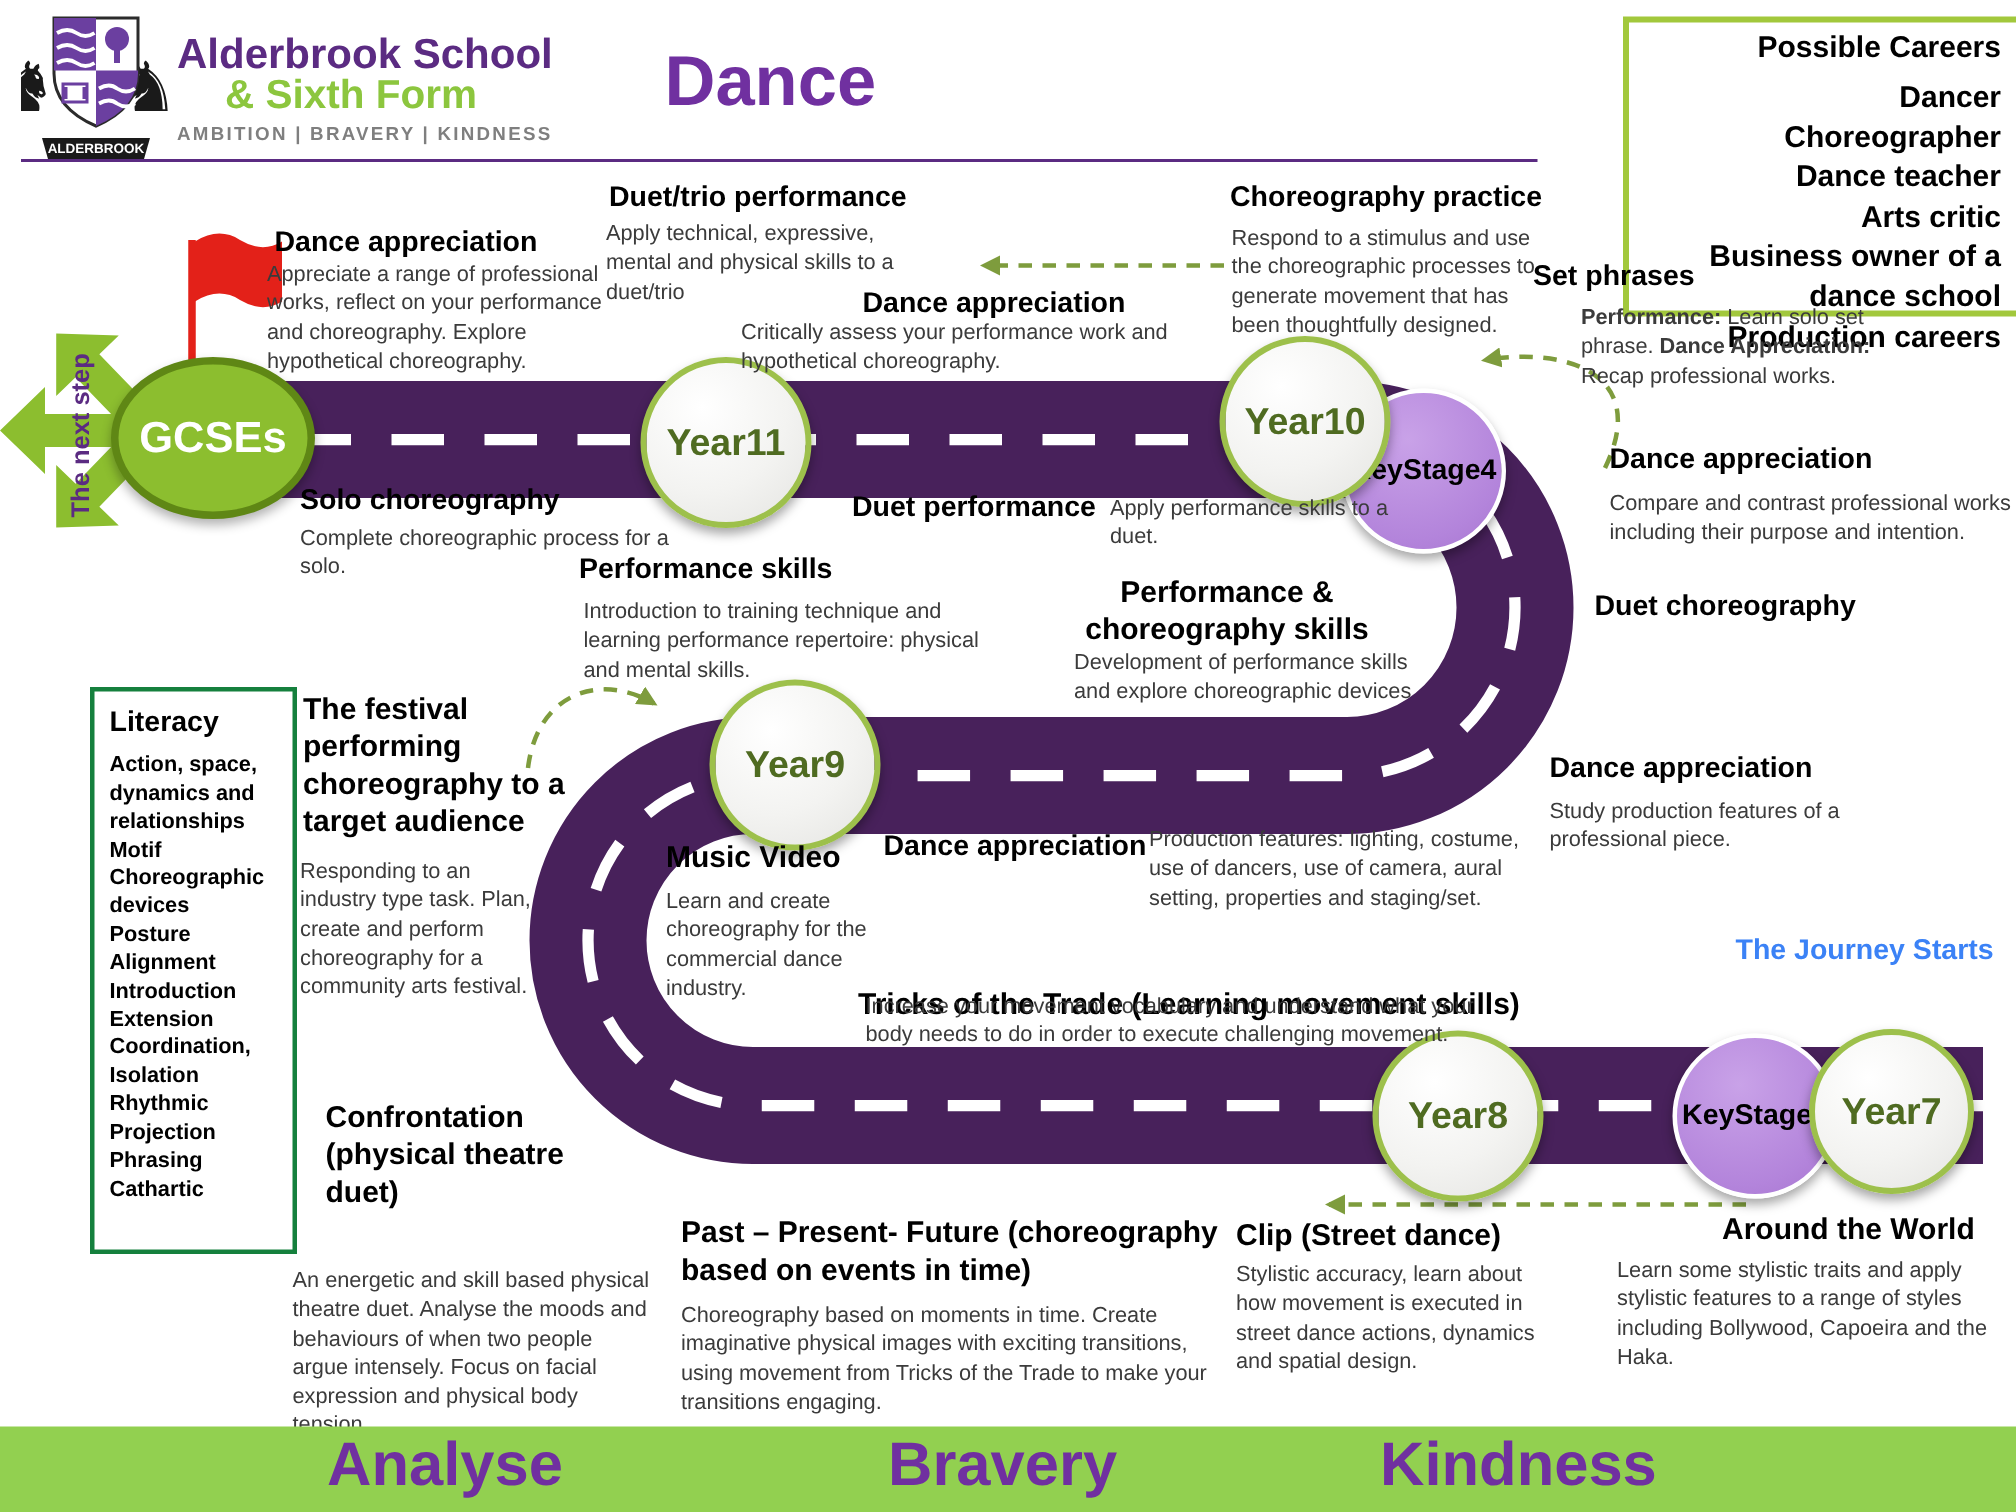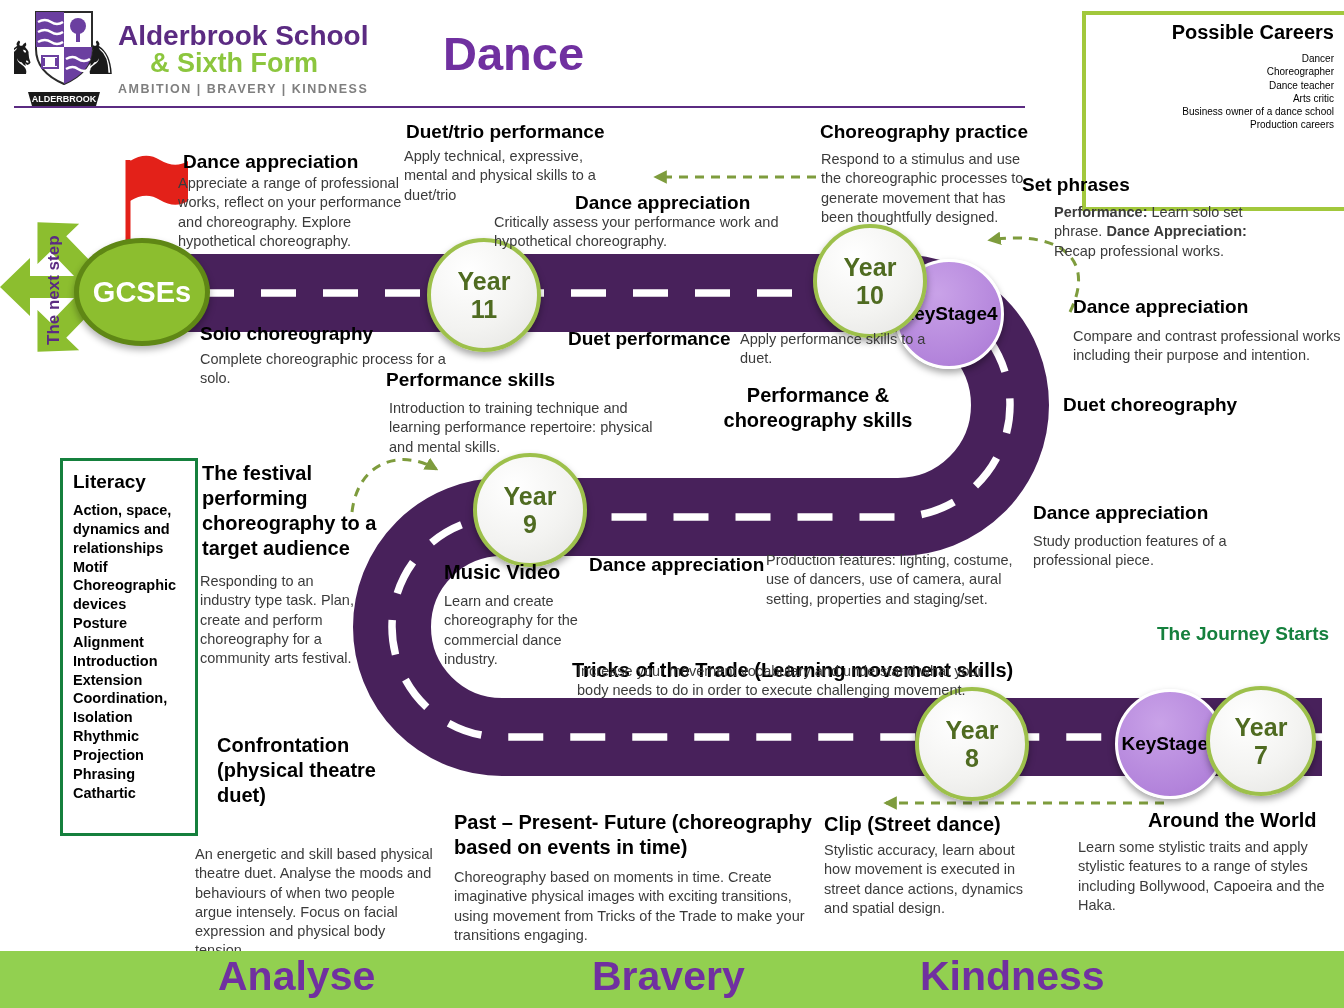--- a/index.html
+++ b/index.html
@@ -11,36 +11,36 @@
   
   .logo-text1{position:absolute;left:118px;top:20px;font-size:28px;font-weight:bold;color:#5B2B82;z-index:4;}
   .logo-text2{position:absolute;left:150px;top:48px;font-size:27px;font-weight:bold;color:#8CC63E;z-index:4;}
   .logo-motto{position:absolute;left:118px;top:82px;font-size:12.5px;font-weight:bold;color:#7f7f7f;letter-spacing:1.5px;z-index:4;}
   .page-title{position:absolute;left:443px;top:26px;font-size:47px;font-weight:bold;color:#7030A0;z-index:4;}
   .divider{position:absolute;left:14px;top:106px;width:1011px;height:2px;background:#5B2B82;z-index:4;}
   .crest{position:absolute;left:14px;top:4px;z-index:4;}
   
   .careers-box{position:absolute;left:1082px;top:11px;width:242px;height:186px;border:4px solid #A2C83C;z-index:4;padding:6px 10px 0 6px;text-align:right;background:#fff;}
   .careers-title{font-size:20px;font-weight:bold;color:#000;margin-bottom:8px;}
-  .careers-item{font-size:10px;font-weight:normal;color:#000;line-height:1.33;}
+  .careers-item{font-size:20px;font-weight:bold;color:#000;line-height:1.33;}
   .literacy-box{position:absolute;left:60px;top:458px;width:116px;height:362px;border:3px solid #15803d;z-index:4;padding:10px 6px 0 10px;background:#fff;}
   .literacy-title{font-size:19px;font-weight:bold;color:#000;margin-bottom:8px;}
   .literacy-item{font-size:14.5px;font-weight:bold;color:#000;line-height:1.3;}
   
   .sec-h{position:absolute;font-size:19px;font-weight:bold;color:#000;z-index:4;line-height:1.25;white-space:nowrap;}
   .sec-h.wrap{white-space:normal;}
   .sec-h.big{font-size:20px;}
   .sec-b{position:absolute;font-size:14.5px;color:#3b3b3b;z-index:4;line-height:1.33;}
-  .journey-starts{position:absolute;left:1157px;top:623px;font-size:19px;font-weight:bold;color:#15803d;z-index:4;white-space:nowrap;}
+  .journey-starts{position:absolute;left:1157px;top:623px;font-size:19px;font-weight:bold;color:#3b82f6;z-index:4;white-space:nowrap;}
   .next-step{position:absolute;left:44px;top:345px;transform:rotate(-90deg);transform-origin:0 0;font-size:17px;font-weight:bold;color:#5B2B82;z-index:4;white-space:nowrap;}
   
   .year-circle{position:absolute;z-index:3;border-radius:50%;
     background:radial-gradient(circle at 35% 28%,#ffffff 0%,#f3f3f1 55%,#e4e4e1 100%);
     border:4px solid #9DC04B;box-shadow:0 4px 7px rgba(0,0,0,0.35);
-    display:flex;flex-direction:column;align-items:center;justify-content:center;
+    display:flex;align-items:center;justify-content:center;
     color:#4F6B21;font-weight:bold;font-size:25px;line-height:1.12;text-align:center;}
   .ks-circle{position:absolute;z-index:2;border-radius:50%;
     background:radial-gradient(circle at 40% 30%,#C9A2E8 0%,#B384DB 70%,#A775CF 100%);
     border:3px solid #ffffff;box-shadow:0 4px 7px rgba(0,0,0,0.35);
     display:flex;flex-direction:row;align-items:center;justify-content:center;
     color:#000;font-weight:bold;font-size:19px;line-height:1.15;text-align:center;}
   .gcse-circle{position:absolute;left:74px;top:238px;width:126px;height:98px;z-index:3;border-radius:50%;
     background:#8CBE2F;border:5px solid #5F8715;box-shadow:0 4px 7px rgba(0,0,0,0.3);
     display:flex;align-items:center;justify-content:center;color:#fff;font-weight:bold;font-size:29px;}
   
@@ -182,20 +182,21 @@
   <div class="sec-h" style="left:200px;top:322px;">Solo choreography</div>
   <div class="sec-b" style="left:200px;top:350px;width:255px;">Complete choreographic process for a solo.</div>
 
   <div class="sec-h" style="left:568px;top:327px;">Duet performance</div>
   <div class="sec-b" style="left:740px;top:330px;width:205px;">Apply performance skills to a duet.</div>
 
   <div class="sec-h" style="left:386px;top:368px;">Performance skills</div>
   <div class="sec-b" style="left:389px;top:399px;width:290px;">Introduction  to training technique and learning performance repertoire:  physical and mental skills.</div>
 
   <div class="sec-h wrap big" style="left:712px;top:383px;width:212px;text-align:center;">Performance &amp; choreography skills</div>
+  <div class="sec-b" style="left:716px;top:433px;width:250px;">Development of performance skills and explore choreographic devices</div>
 
   <div class="sec-h" style="left:1073px;top:295px;">Dance appreciation</div>
   <div class="sec-b" style="left:1073px;top:327px;width:280px;">Compare and contrast professional works including their purpose and intention.</div>
 
   <div class="sec-h" style="left:1063px;top:393px;">Duet choreography</div>
 
   <div class="sec-h" style="left:1033px;top:501px;">Dance appreciation</div>
   <div class="sec-b" style="left:1033px;top:532px;width:235px;">Study production features of  a professional piece.</div>
 
   <div class="sec-h wrap big" style="left:202px;top:461px;width:200px;">The festival performing choreography to a target audience</div>

